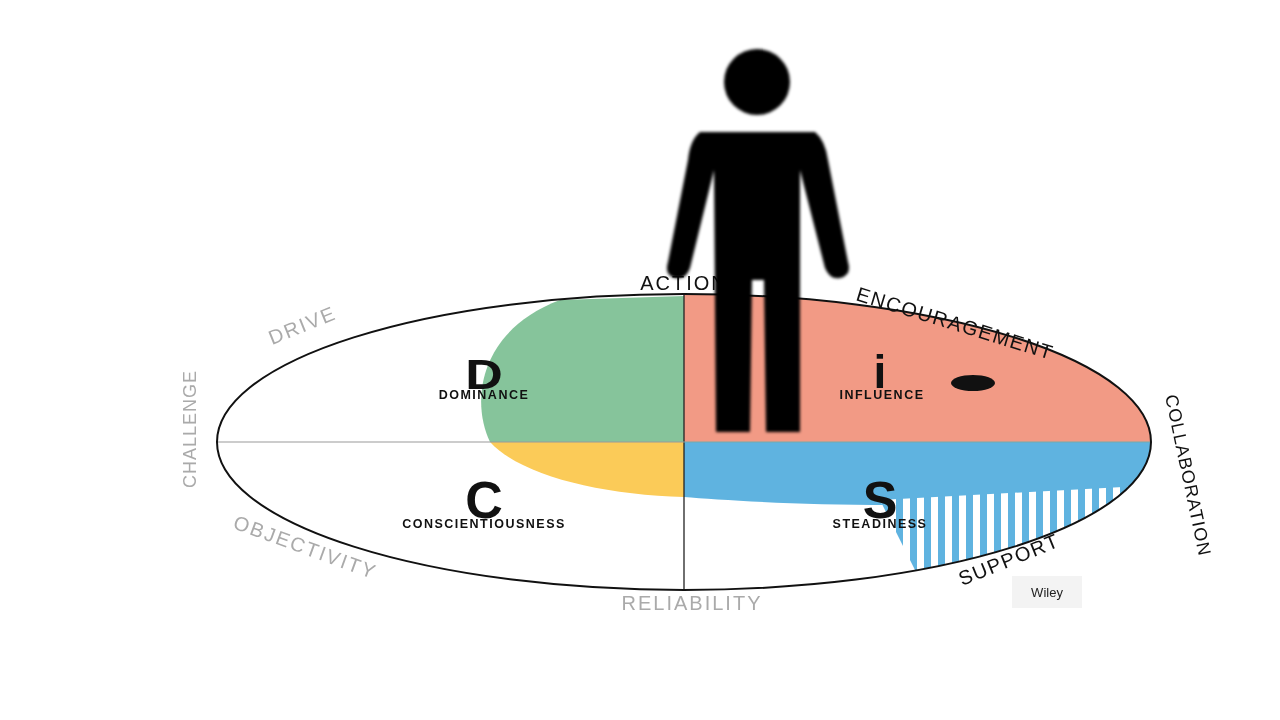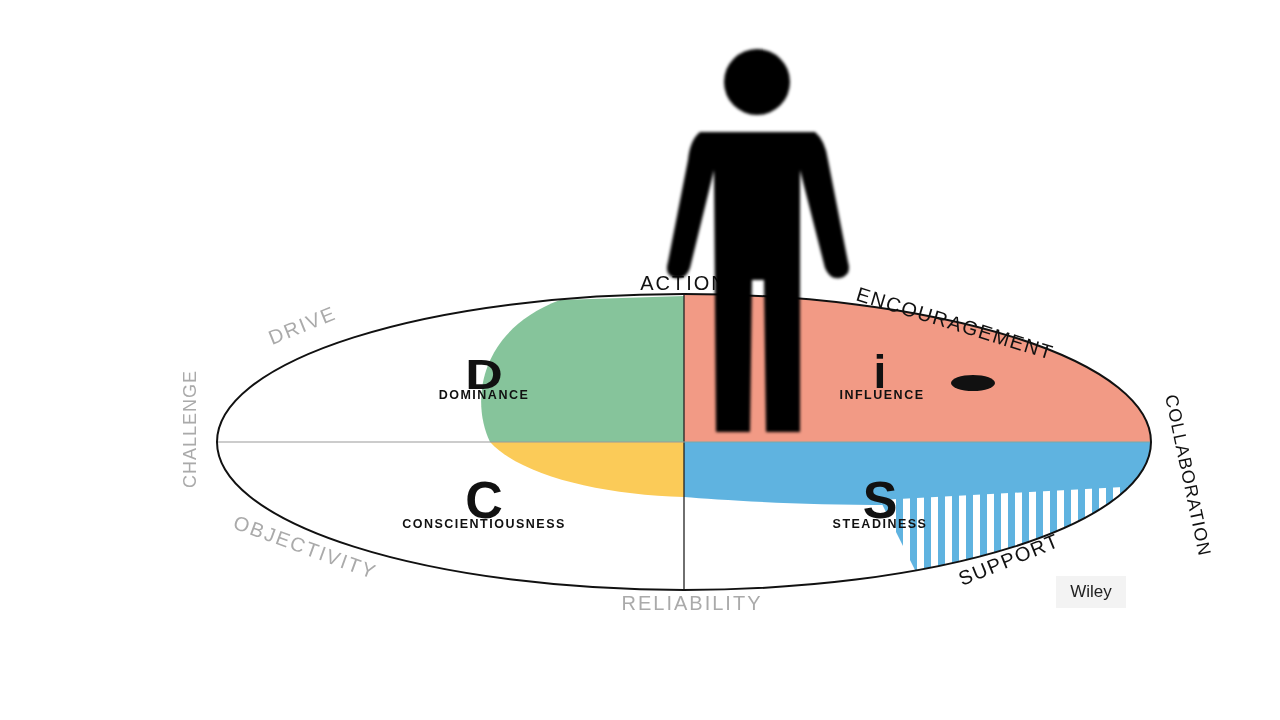--- a/index.html
+++ b/index.html
@@ -1,18 +1,18 @@
 <!DOCTYPE html>
 <html><head>
 <meta charset="utf-8">
 <style>
   html, body { margin:0; padding:0; background:#ffffff; }
   body { width:1280px; height:720px; position:relative; overflow:hidden; font-family:"Liberation Sans", sans-serif; }
   #stage { position:absolute; left:0; top:0; width:1280px; height:720px; }
-  .wiley { position:absolute; left:1056px; top:576px; width:70px; height:32px; background:#f3f3f3; color:#222; font-size:17px; display:flex; align-items:center; justify-content:center; font-family:"Liberation Sans", sans-serif; }
+  .wiley { position:absolute; left:1012px; top:576px; width:70px; height:32px; background:#f3f3f3; color:#222; font-size:13px; display:flex; align-items:center; justify-content:center; font-family:"Liberation Sans", sans-serif; }
 </style>
 </head>
 <body>
 
 <svg id="stage" width="1280" height="720" viewBox="0 0 1280 720">
   <defs>
     <clipPath id="ellipseClip">
       <ellipse cx="684" cy="442" rx="467" ry="148"></ellipse>
     </clipPath>
     <pattern id="stripes" width="14" height="10" patternUnits="userSpaceOnUse">

